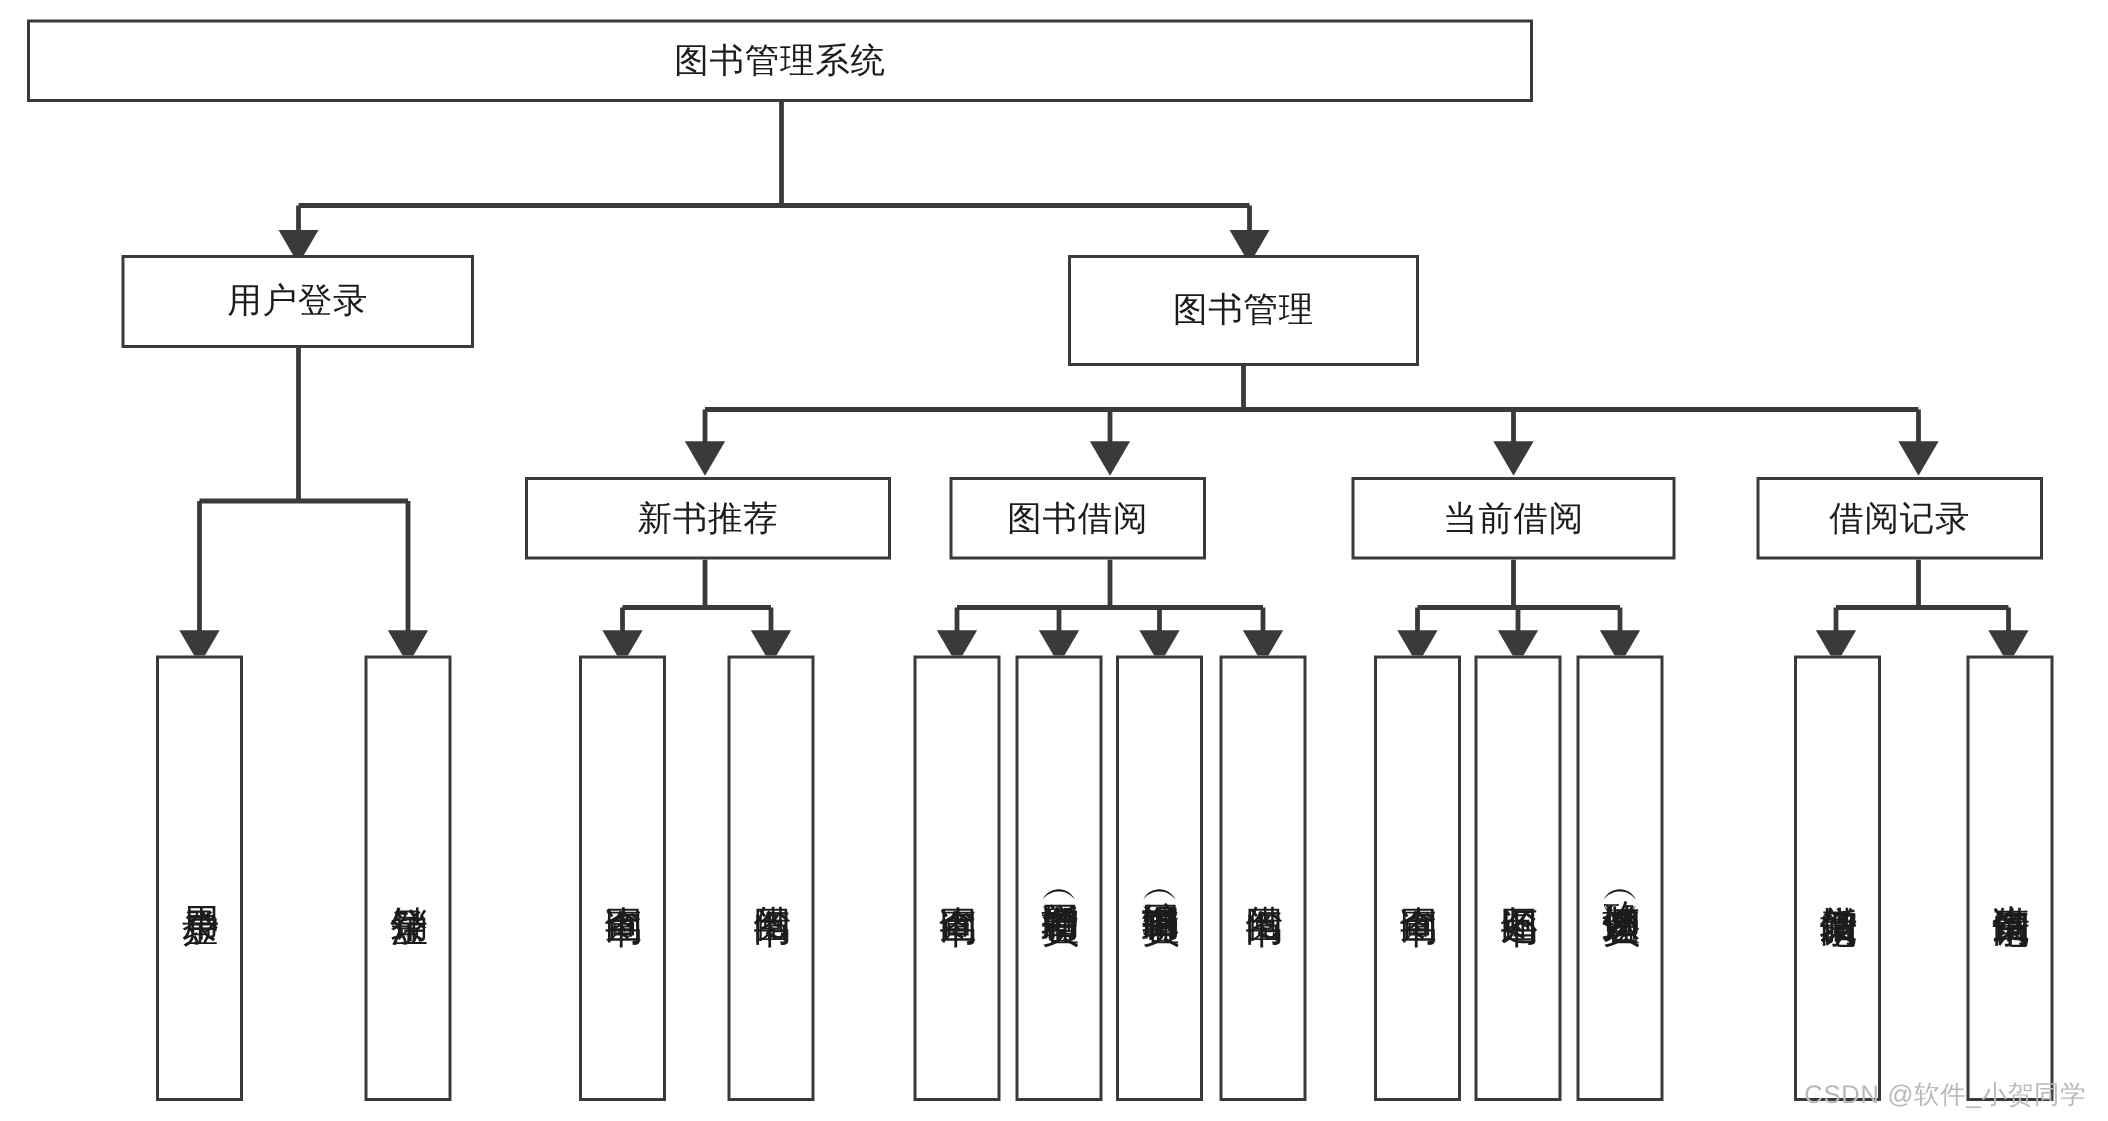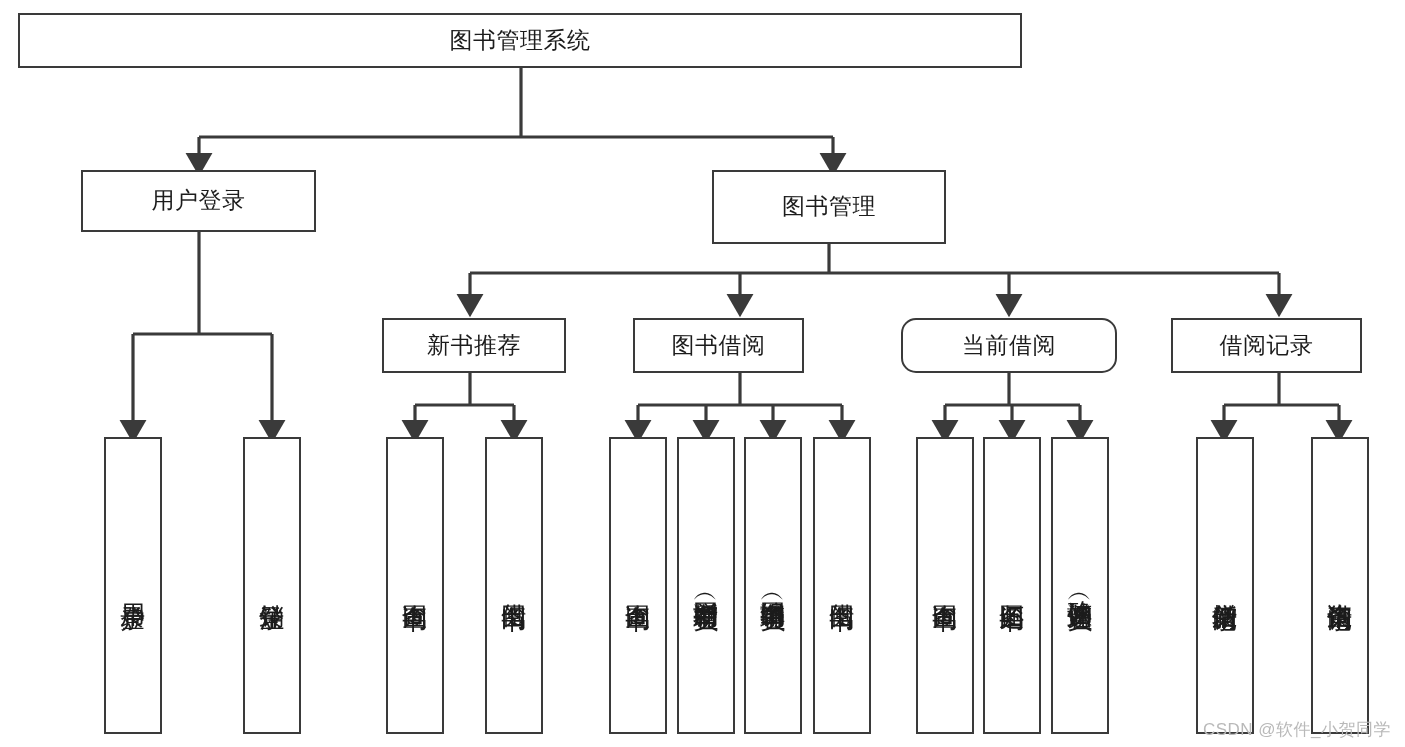--- a/index.html
+++ b/index.html
@@ -130,27 +130,27 @@
     <span class="label">图书管理系统</span>
   </div>
 
   <div class="node horiz" style="left:81px; top:170px; width:235px; height:62px;">
     <span class="label">用户登录</span>
   </div>
   <div class="node horiz" style="left:712px; top:170px; width:234px; height:74px;">
     <span class="label">图书管理</span>
   </div>
 
-  <div class="node horiz" style="left:382px; top:318px; width:184px; height:55px;">
+  <div class="node horiz" style="left:350px; top:318px; width:244px; height:55px;">
     <span class="label">新书推荐</span>
   </div>
   <div class="node horiz" style="left:633px; top:318px; width:171px; height:55px;">
     <span class="label">图书借阅</span>
   </div>
-  <div class="node horiz" style="left:901px; top:318px; width:216px; height:55px;border-radius:15px;">
+  <div class="node horiz" style="left:901px; top:318px; width:216px; height:55px;">
     <span class="label">当前借阅</span>
   </div>
   <div class="node horiz" style="left:1171px; top:318px; width:191px; height:55px;">
     <span class="label">借阅记录</span>
   </div>
 
   <div class="node vert" style="left:104px; top:437px; width:58px; height:297px;">
     <span class="label">用户登录</span>
   </div>
   <div class="node vert" style="left:243px; top:437px; width:58px; height:297px;">

